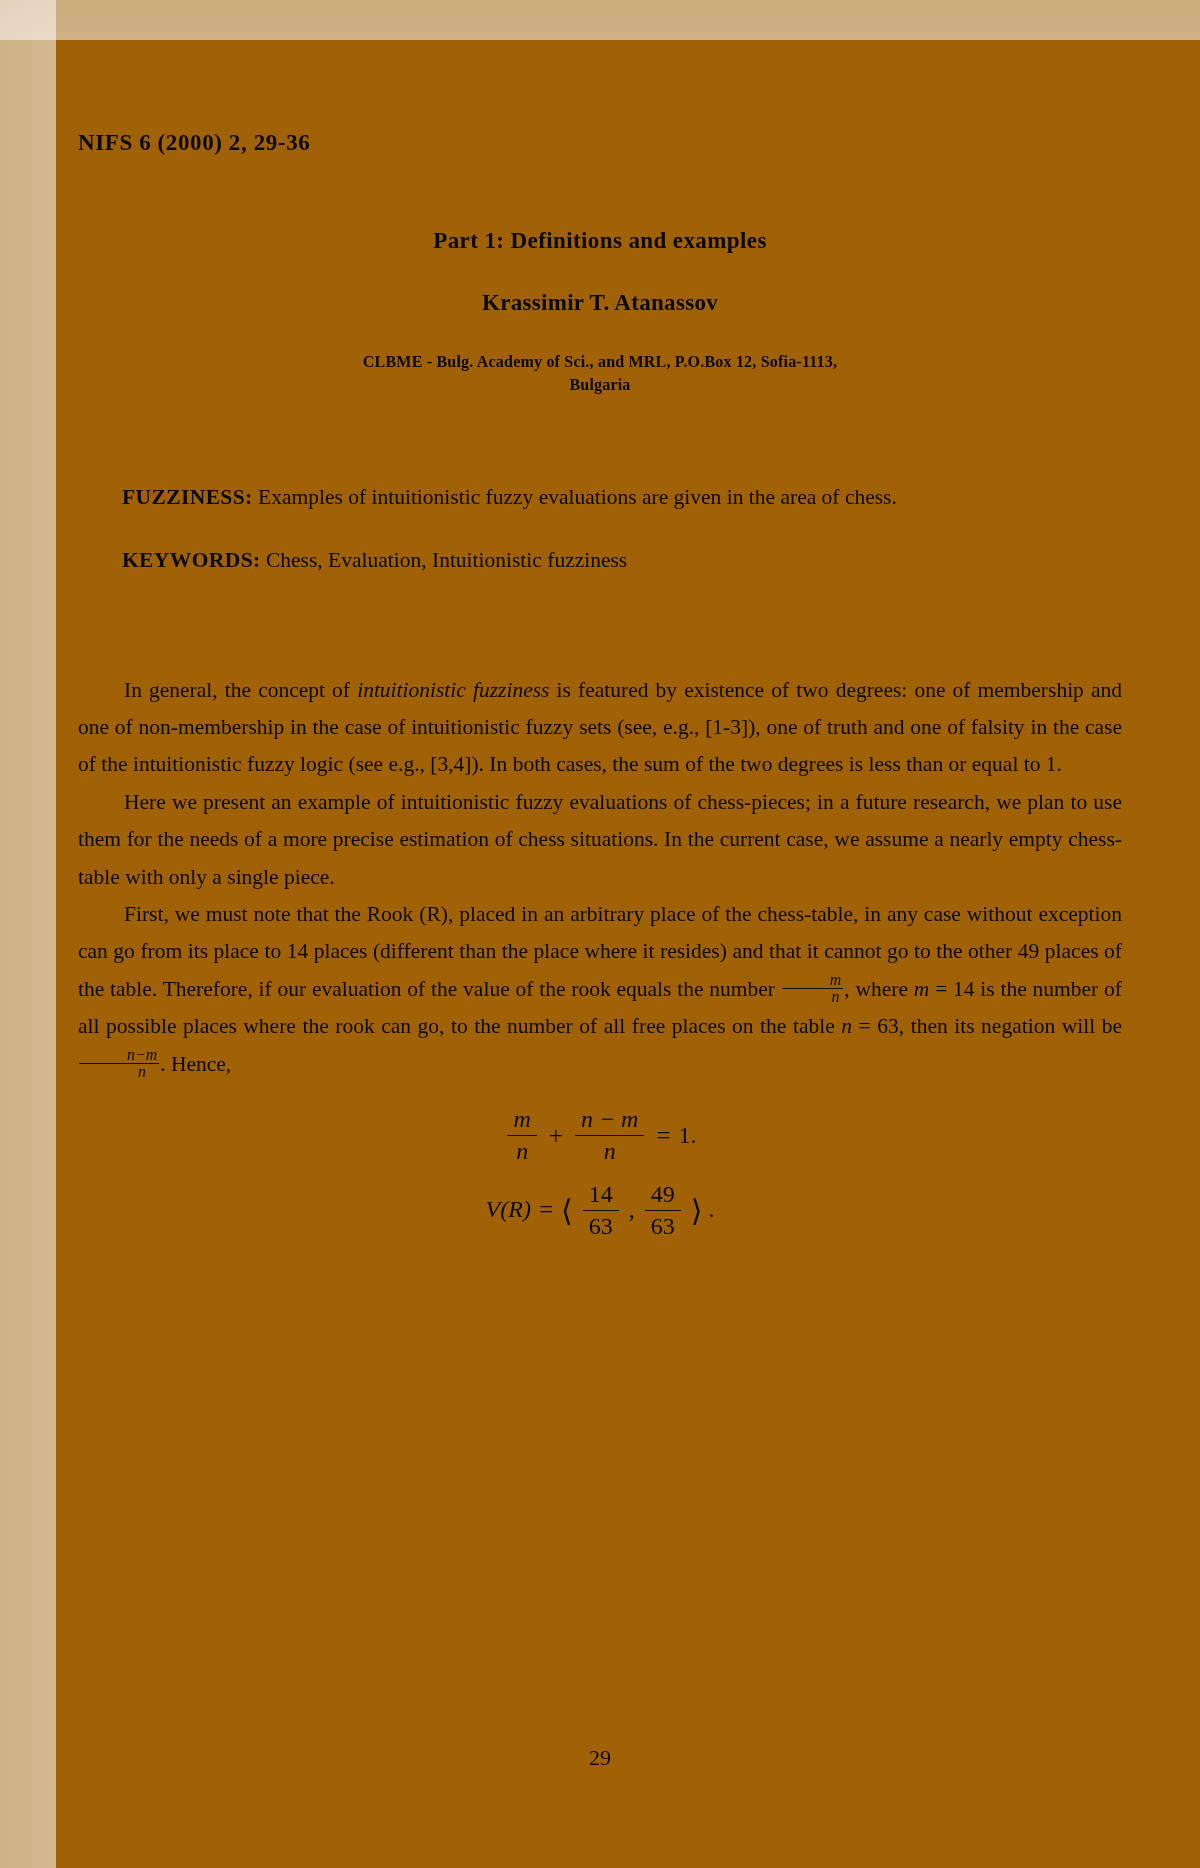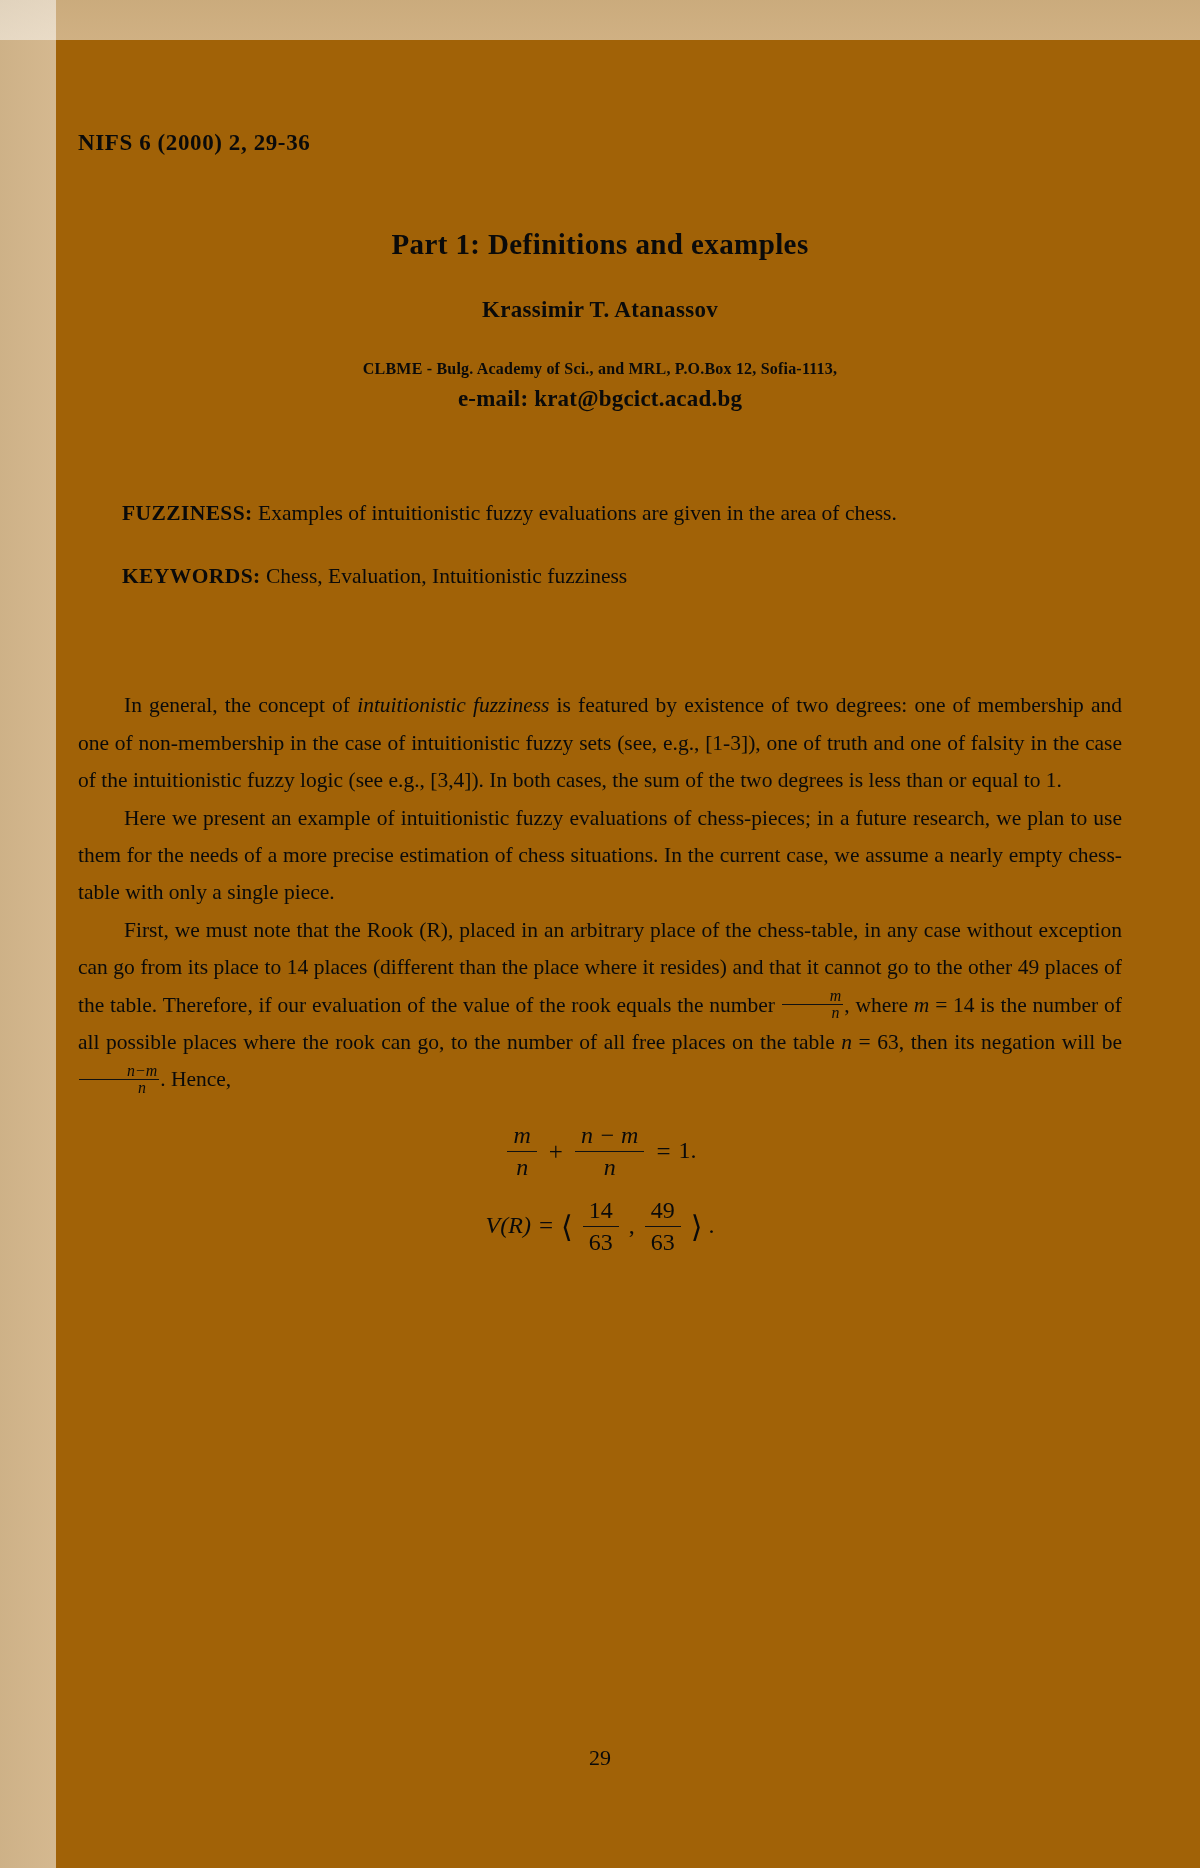--- a/index.html
+++ b/index.html
@@ -59,21 +59,21 @@
     margin-top: 72px;
     text-align: center;
   }
   .doc-title {
     font-size: 25px;
     font-weight: bold;
     letter-spacing: .7px;
     line-height: 1.28;
   }
   .doc-subtitle {
-    font-size: 29px;
+    font-size: 23px;
     font-weight: bold;
     margin-top: 9px;
     letter-spacing: .4px;
     font-family: Liberation Serif, serif;
   }
   .author {
     font-size: 23px;
     font-weight: bold;
     margin-top: 36px;
     letter-spacing: .3px;
@@ -203,22 +203,22 @@
 
   <div class="content">
 
     <div class="journal-header">NIFS 6 (2000) 2, 29-36</div>
 
     <div class="title-block">
       <div class="doc-subtitle">Part 1: Definitions and examples</div>
       <div class="author">Krassimir T. Atanassov</div>
       <div class="affiliation">
         <div>CLBME - Bulg. Academy of Sci., and MRL, P.O.Box 12, Sofia-1113,</div>
+        <div>Bulgaria</div>
       </div>
-      <div class="email">e-mail: krat@bgcict.acad.bg</div>
     </div>
 
     <div class="abstract">
       <span class="lead">FUZZINESS:</span>
       <span>Examples of intuitionistic fuzzy evaluations are given in the area of chess.</span>
     </div>
 
     <div class="keywords">
       <span class="lead">KEYWORDS:</span>
       <span>Chess, Evaluation, Intuitionistic fuzziness</span>

